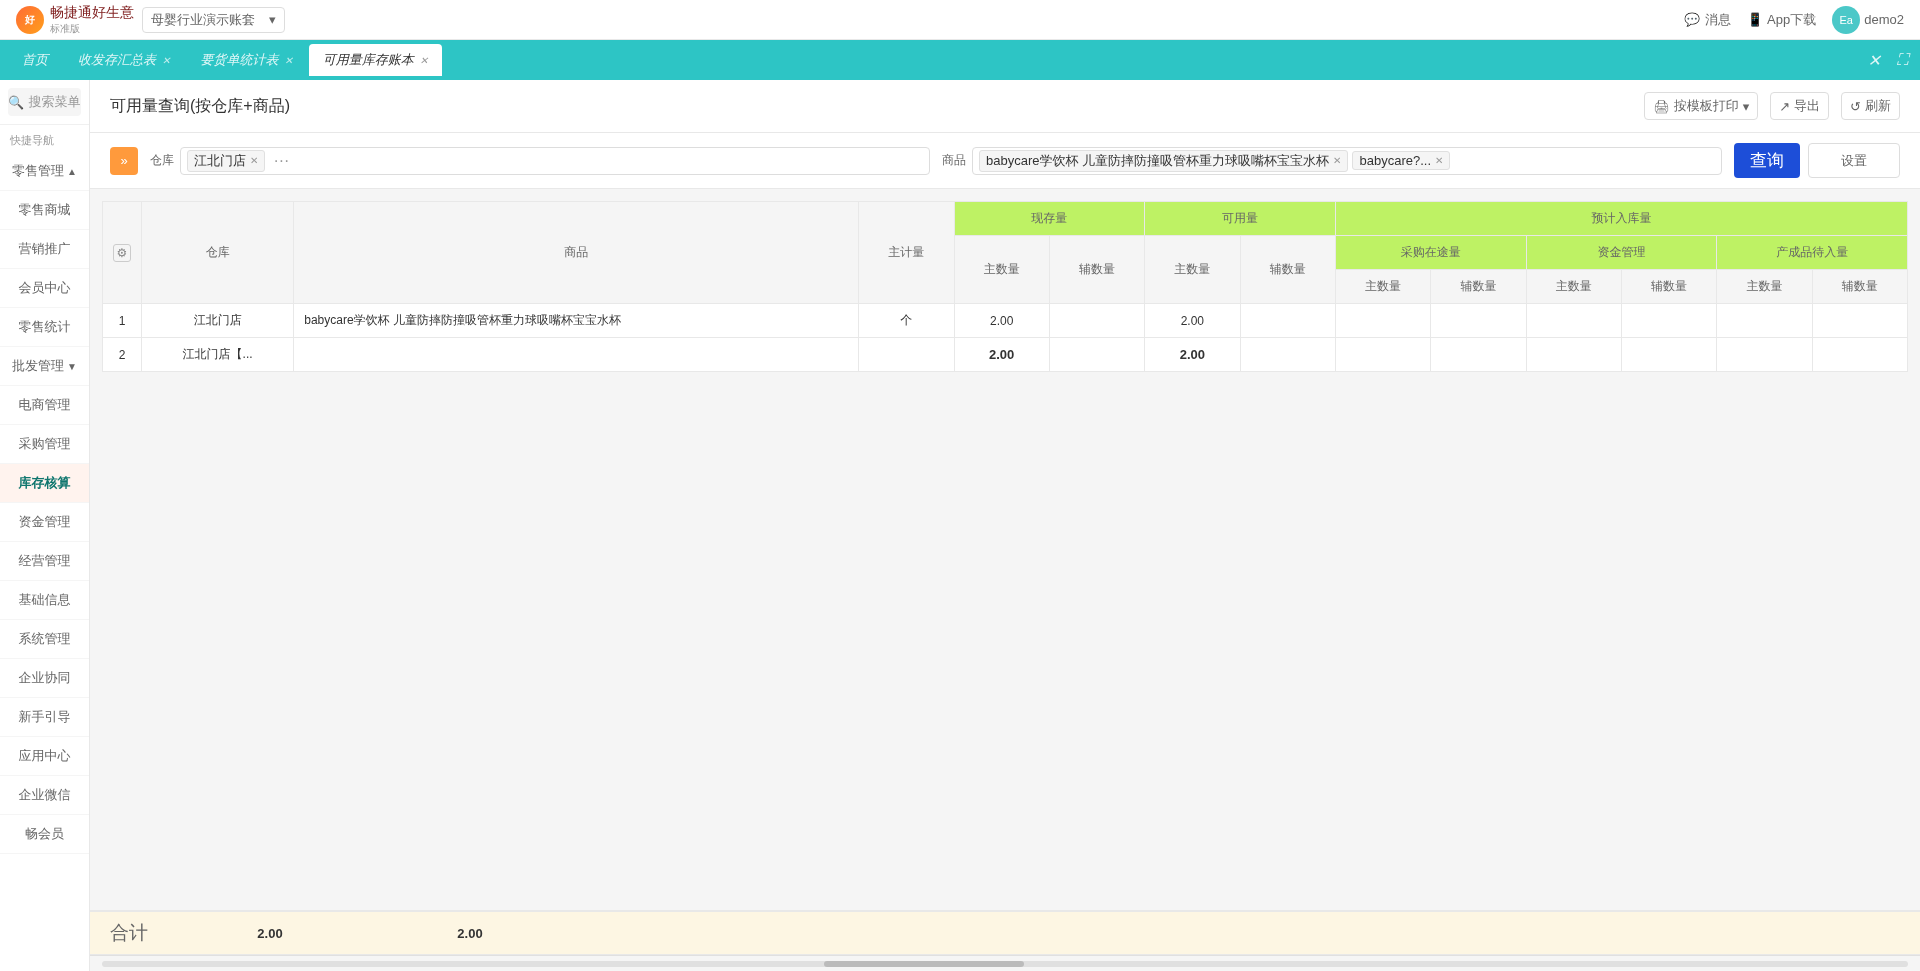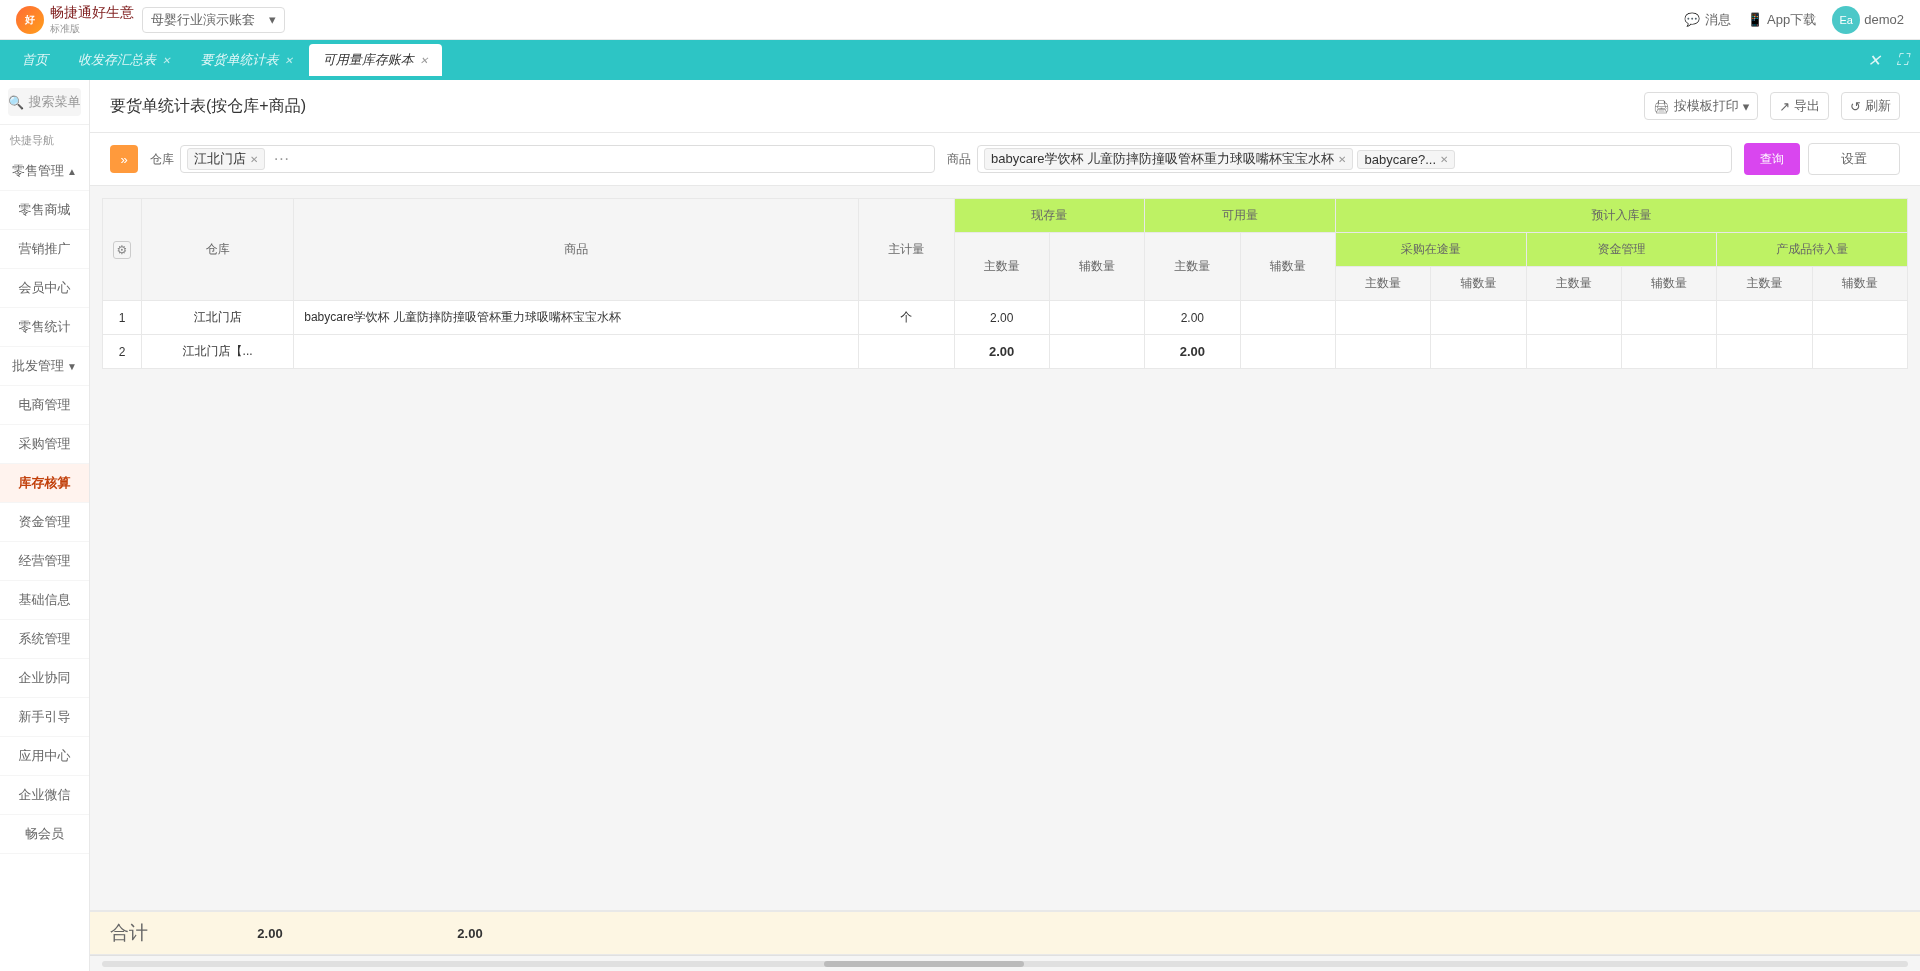--- a/index.html
+++ b/index.html
@@ -93,21 +93,21 @@
       text-align: center;
       cursor: pointer;
       color: #666;
       font-size: 12px;
       border-bottom: 1px solid #f5f5f5;
       display: flex;
       flex-direction: column;
       align-items: center;
       gap: 2px;
     }
-    .sidebar-item.active { background: #fff3ee; color: #c2410c; font-weight: bold; }
+    .sidebar-item.active { background: #fff3ee; color: #0f766e; font-weight: bold; }
     .sidebar-item.has-arrow { flex-direction: row; justify-content: space-between; text-align: right; padding: 10px 12px; }
     .sidebar-item.has-arrow .arrow { font-size: 10px; }
 
     
     .content-area { flex: 1; display: flex; flex-direction: column; overflow: hidden; background: #f5f5f5; }
 
     
     .page-header {
       background: #fff;
       padding: 12px 20px;
@@ -177,27 +177,27 @@
       font-size: 12px;
       color: #333;
       display: flex;
       align-items: center;
       gap: 4px;
     }
     .filter-tag-close { color: #999; cursor: pointer; font-size: 10px; }
     .filter-dots { color: #999; cursor: pointer; font-size: 16px; margin-left: 4px; }
     .filter-actions { display: flex; gap: 8px; margin-left: auto; }
     .btn-query {
-      background: #d946ef;
+      background: #1d4ed8;
       color: white;
       border: none;
       border-radius: 4px;
       padding: 6px 16px;
       cursor: pointer;
-      font-size: 12px;
+      font-size: 17px;
     }
     .btn-setting {
       background: #fff;
       color: #666;
       border: 1px solid #ddd;
       border-radius: 4px;
       padding: 6px 32px;
       cursor: pointer;
       font-size: 13px;
     }
@@ -380,21 +380,21 @@
       <span>企业微信</span>
     </div>
     <div class="sidebar-item">
       <span>畅会员</span>
     </div>
   </div>
 
   <div class="content-area">
 
     <div class="page-header">
-      <h1 class="page-title">要货单统计表(按仓库+商品)</h1>
+      <h1 class="page-title">可用量查询(按仓库+商品)</h1>
       <div class="page-header-actions">
         <button class="action-btn">
           <span>🖨</span>
           <span>按模板打印</span>
           <span>▾</span>
         </button>
         <button class="action-btn">
           <span>↗</span>
           <span>导出</span>
         </button>

